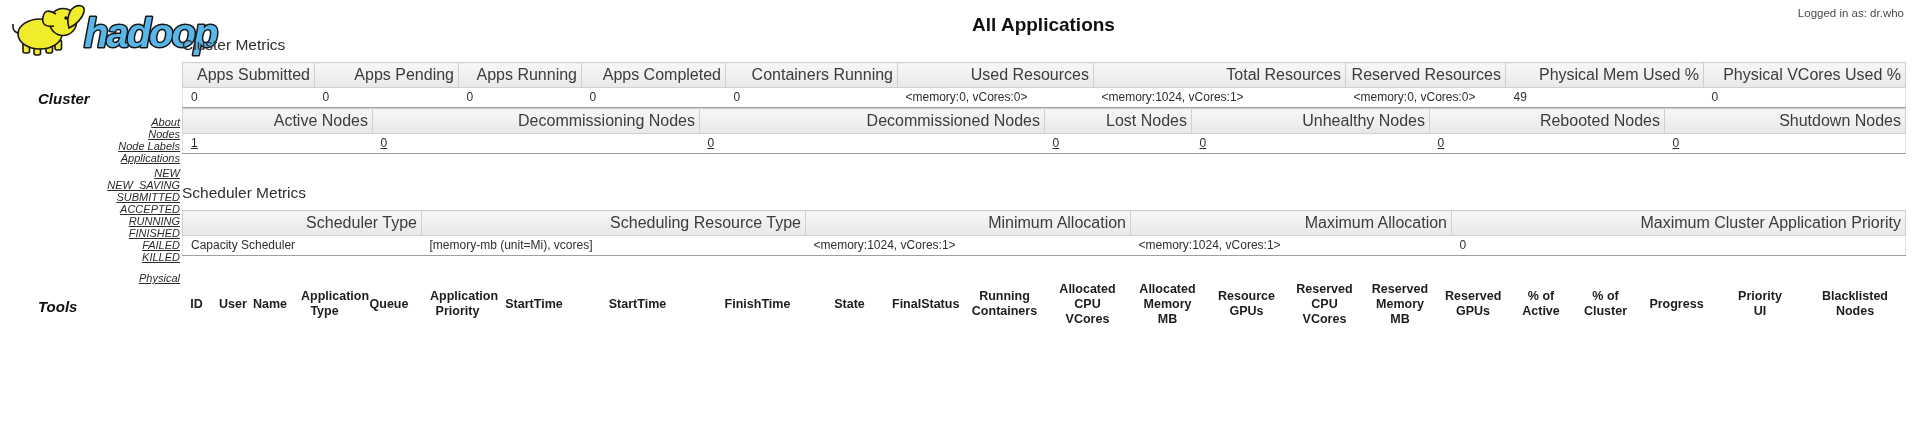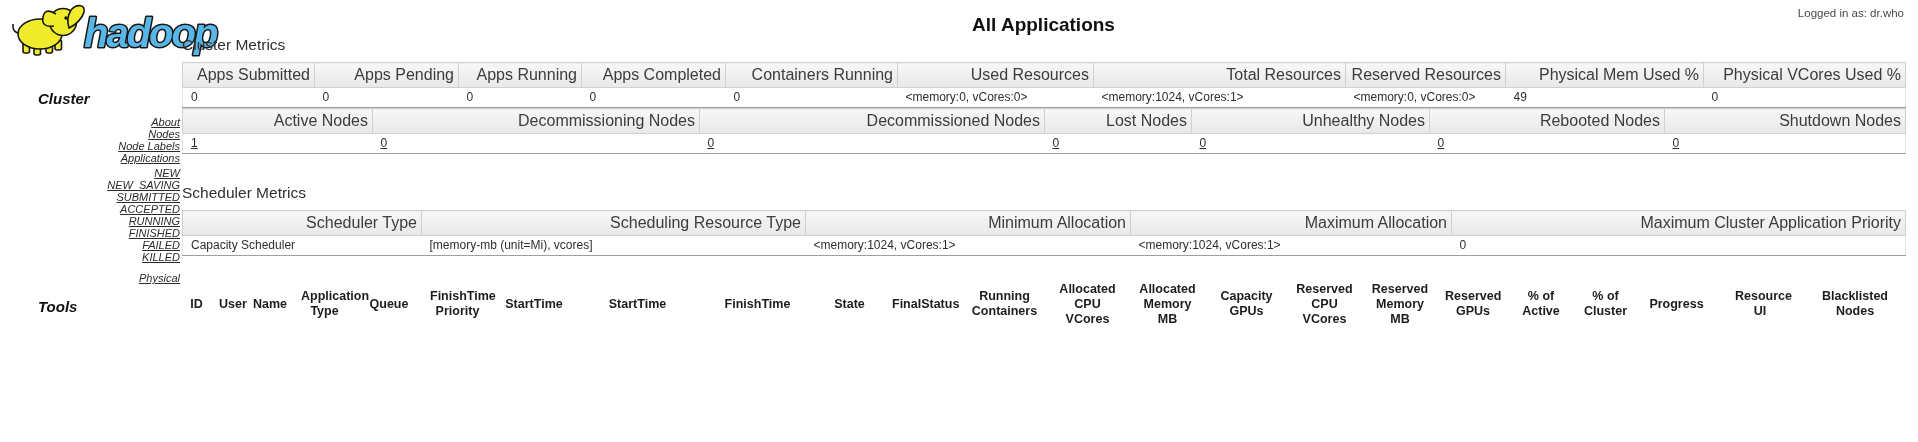--- a/index.html
+++ b/index.html
@@ -239,34 +239,34 @@
         <col style="width:90px">
         <col style="width:100px">
     </colgroup>
     <thead>
         <tr>
       <th>ID</th>
       <th>User</th>
       <th>Name</th>
       <th>Application Type</th>
       <th>Queue</th>
-      <th>FinishTime Priority</th>
+      <th>Application Priority</th>
       <th>StartTime</th>
       <th>StartTime</th>
       <th>FinishTime</th>
       <th>State</th>
       <th>FinalStatus</th>
       <th>Running Containers</th>
       <th>Allocated CPU VCores</th>
       <th>Allocated Memory MB</th>
-      <th>Capacity GPUs</th>
+      <th>Resource GPUs</th>
       <th>Reserved CPU VCores</th>
       <th>Reserved Memory MB</th>
       <th>Reserved GPUs</th>
       <th>% of Active</th>
       <th>% of Cluster</th>
       <th>Progress</th>
-      <th class="pad-lg">Resource UI</th>
+      <th class="pad-lg">Priority UI</th>
       <th>Blacklisted Nodes</th>
     </tr>
       </thead>
   </table>
 </div>
 
 </body></html>

